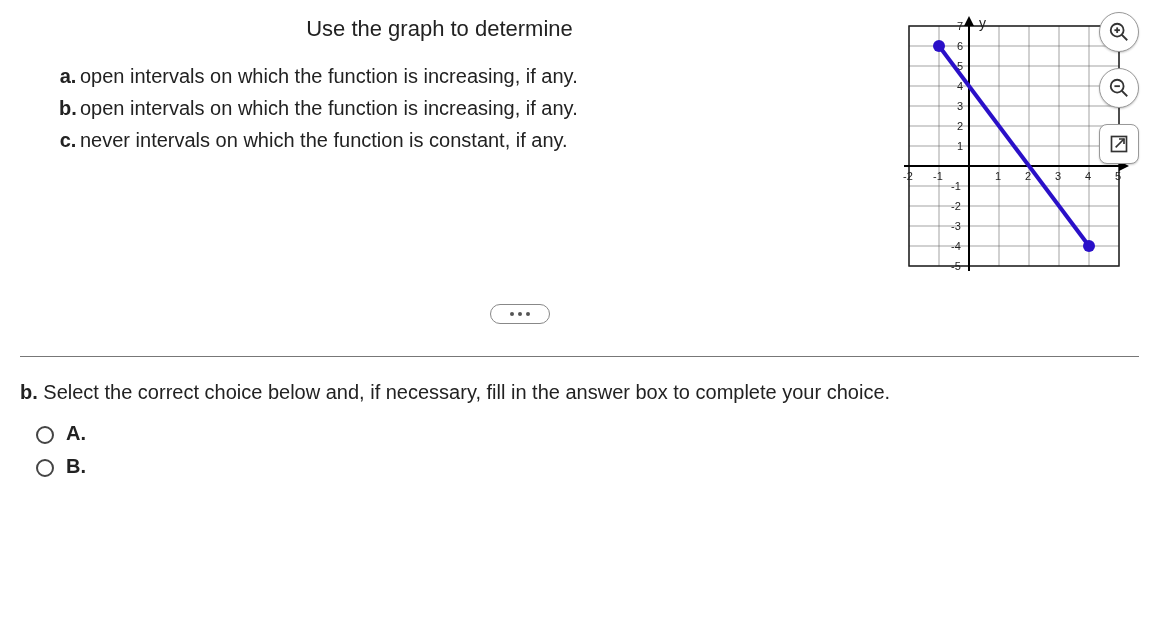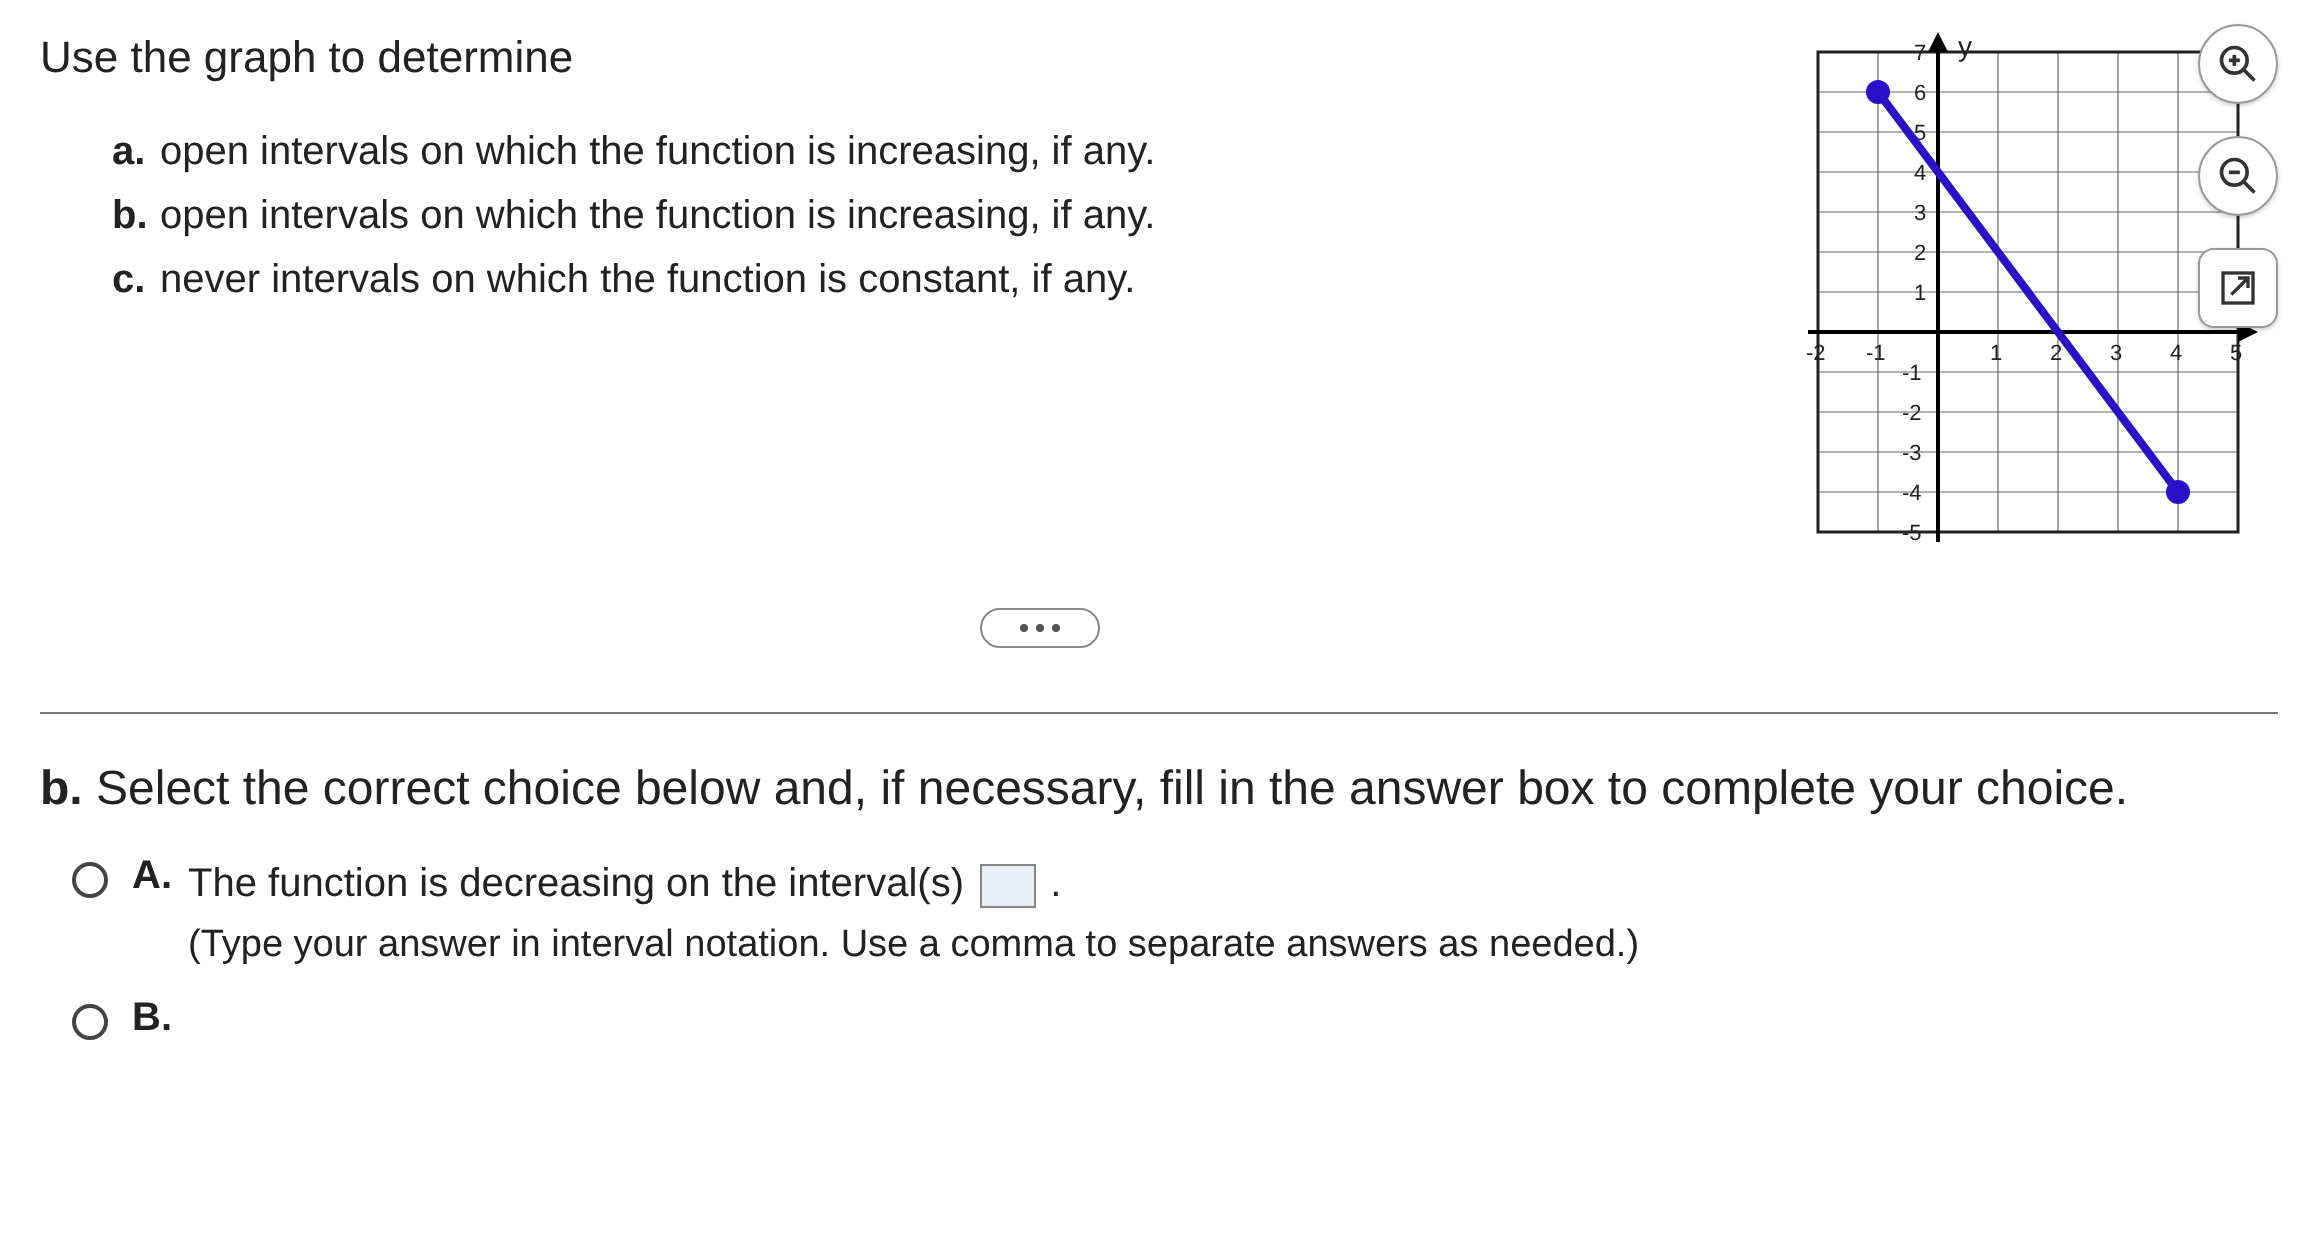--- a/index.html
+++ b/index.html
@@ -8,21 +8,21 @@
     padding: 16px 20px;
     font-family: Arial, Helvetica, sans-serif;
     font-size: 20px;
     color: #222;
     background: #fff;
     width: 1159px;
     height: 629px;
     position: relative;
   }
   .top-section { display: flex; }
-  .text-block { flex: 1; padding-right: 20px; }
+  .text-block { flex: 1; padding-right: 20px; text-align: center; }
   .prompt { font-size: 22px; margin-bottom: 18px; }
   .sub-list { padding-left: 36px; line-height: 1.6; }
   .sub-list .row { display: flex; }
   .sub-list .label { font-weight: bold; min-width: 24px; }
   .graph-area {
     width: 260px;
     position: relative;
     display: flex;
     flex-direction: column;
     align-items: center;
@@ -58,21 +58,21 @@
     justify-content: center;
     gap: 4px;
     cursor: pointer;
   }
   .more-pill span { width:4px; height:4px; background:#555; border-radius:50%; }
   hr.sep {
     border: none;
     border-top: 1px solid #777;
     margin: 20px 0 24px;
   }
-  .question-b { font-size: 24px; margin-bottom: 18px; }
+  .question-b { font-size: 20px; margin-bottom: 18px; }
   .choice-row { display: flex; align-items: flex-start; margin: 10px 0 8px 16px; }
   .radio {
     width: 18px; height: 18px;
     border: 2px solid #444;
     border-radius: 50%;
     margin-top: 4px;
     flex-shrink: 0;
     cursor: pointer;
   }
   .choice-label { font-weight: bold; margin: 0 8px 0 12px; }
@@ -224,24 +224,18 @@
 <hr class="sep">
 
 <div class="question-b">
   <b>b.</b>
   <span>Select the correct choice below and, if necessary, fill in the answer box to complete your choice.</span>
 </div>
 
 <div class="choice-row">
   <div class="radio"></div>
   <div class="choice-label">A.</div>
-  <div class="choice-text">
-    <span>The function is decreasing on the interval(s) </span>
-    <span class="fill-box"></span>
-    <span>.</span><br>
-    <span class="hint">(Type your answer in interval notation. Use a comma to separate answers as needed.)</span>
-  </div>
 </div>
 
 <div class="choice-row">
   <div class="radio"></div>
   <div class="choice-label">B.</div>
 </div>
 
 </body></html>

